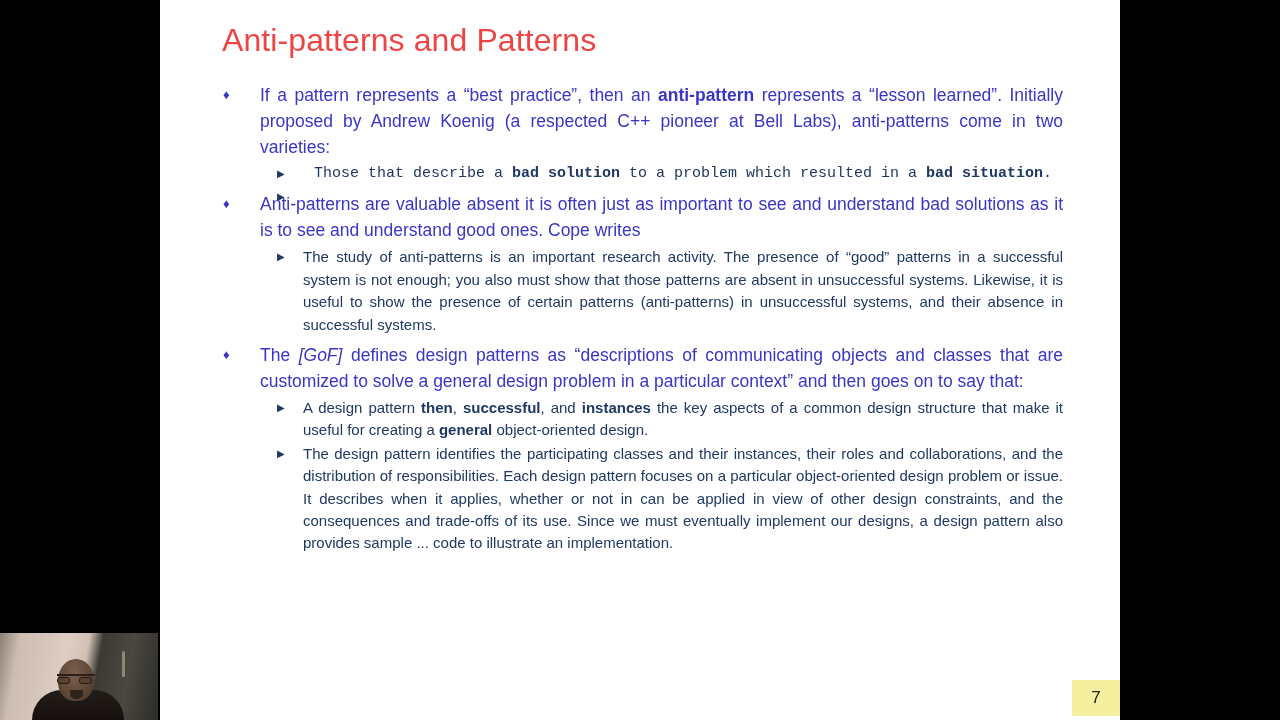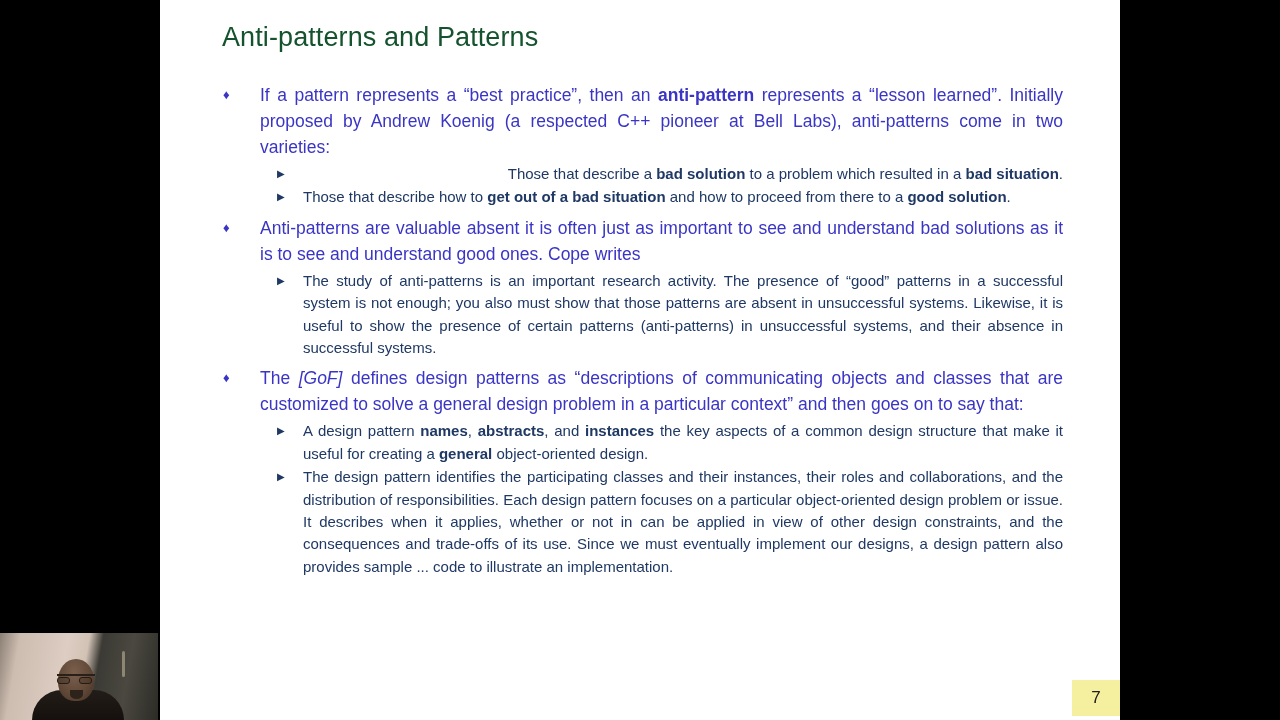--- a/index.html
+++ b/index.html
@@ -27,24 +27,24 @@
     width: 960px;
     height: 720px;
     background: #ffffff;
     overflow: hidden;
   }
 
   .slide-title {
     position: absolute;
     left: 62px;
     top: 22px;
-    font-size: 27px;
+    font-size: 32px;
     font-weight: 400;
     letter-spacing: 0.1px;
-    color: #14532d;
+    color: #ef4444;
     font-family: "Liberation Sans", sans-serif;
     white-space: nowrap;
   }
 
   .body-area {
     position: absolute;
     left: 55px;
     top: 82px;
     width: 848px;
   }
@@ -82,21 +82,21 @@
   }
   .l2 .marker {
     position: absolute;
     left: 62px;
     top: 0px;
     font-size: 10px;
     line-height: 22px;
     color: #1f3864;
   }
   .l2 .txt { display: block; }
-  .l2 .txt.nojust { text-align: right; }
+  .l2 .txt.nojust { text-align: center; font-family: Liberation Mono, monospace; }
 
   b { font-weight: bold; }
   i { font-style: italic; margin-top: 31px; }
 
   
   .page-badge {
     position: absolute;
     right: 0px;
     bottom: 4px;
     width: 48px;
@@ -196,21 +196,20 @@
 
       <div class="l2wrap">
 
         <div class="l2">
           <span class="marker">▶</span>
           <span class="txt nojust">Those that describe a <b>bad solution</b> to a problem which resulted in a <b>bad situation</b>.</span>
         </div>
 
         <div class="l2">
           <span class="marker">▶</span>
-          <span class="txt">Those that describe how to <b>get out of a bad situation</b> and how to proceed from there to a <b>good solution</b>.</span>
         </div>
       </div>
 
       <div class="l1">
         <span class="marker">♦</span>
         <span class="txt">Anti-patterns are valuable absent it is often just as important to see and understand bad solutions as it is to see and understand good ones. Cope writes</span>
       </div>
 
       <div class="l2wrap">
 
@@ -222,21 +221,21 @@
 
       <div class="l1">
         <span class="marker">♦</span>
         <span class="txt">The <i>[GoF]</i> defines design patterns as “descriptions of communicating objects and classes that are customized to solve a general design problem in a particular context” and then goes on to say that:</span>
       </div>
 
       <div class="l2wrap">
 
         <div class="l2">
           <span class="marker">▶</span>
-          <span class="txt">A design pattern <b>names</b>, <b>abstracts</b>, and <b>instances</b> the key aspects of a common design structure that make it useful for creating a <b>general</b> object-oriented design.</span>
+          <span class="txt">A design pattern <b>then</b>, <b>successful</b>, and <b>instances</b> the key aspects of a common design structure that make it useful for creating a <b>general</b> object-oriented design.</span>
         </div>
 
         <div class="l2">
           <span class="marker">▶</span>
           <span class="txt">The design pattern identifies the participating classes and their instances, their roles and collaborations, and the distribution of responsibilities. Each design pattern focuses on a particular object-oriented design problem or issue. It describes when it applies, whether or not in can be applied in view of other design constraints, and the consequences and trade-offs of its use. Since we must eventually implement our designs, a design pattern also provides sample ... code to illustrate an implementation.</span>
         </div>
       </div>
 
     </div>
 

